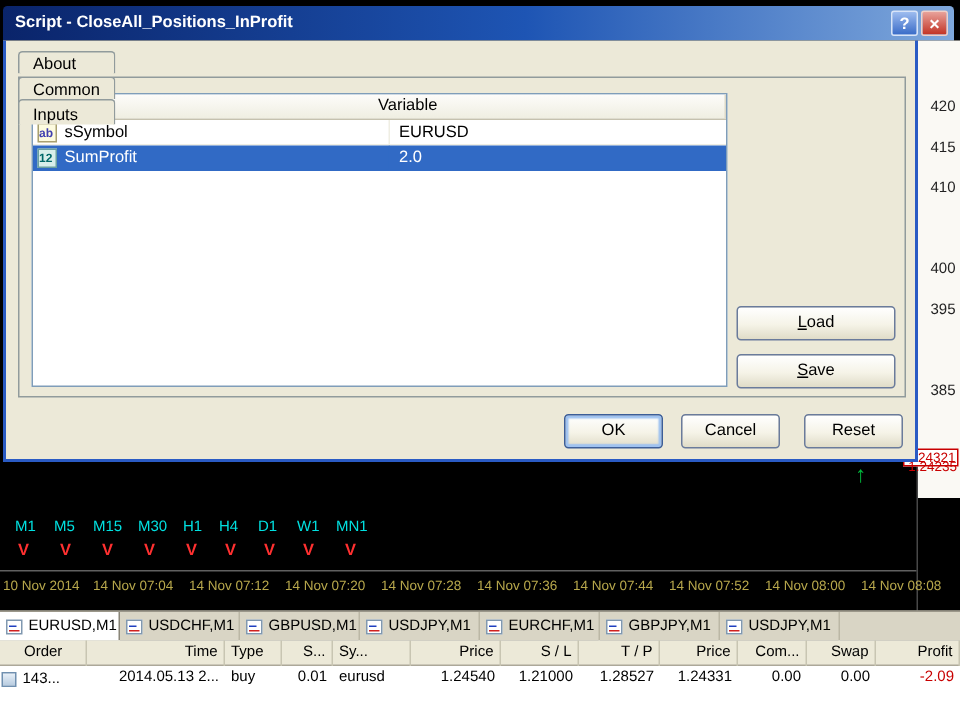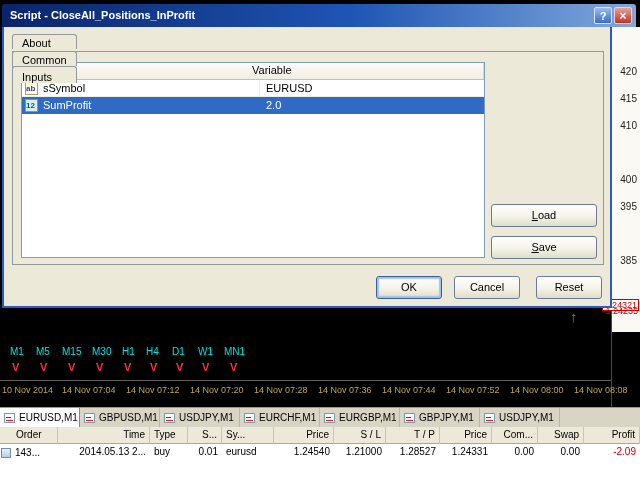--- a/index.html
+++ b/index.html
@@ -222,33 +222,33 @@
     <span class="tx tx-9">14 Nov 08:08</span>
   </div>
 
   <div class="chart-tabs">
     <div class="ctab active">
         <span class="chart-tab-icon"></span>
         <span>EURUSD,M1</span>
       </div>
     <div class="ctab">
         <span class="chart-tab-icon"></span>
+        <span>USDCHF,M1</span>
+      </div>
+    <div class="ctab">
+        <span class="chart-tab-icon"></span>
         <span>GBPUSD,M1</span>
       </div>
     <div class="ctab">
         <span class="chart-tab-icon"></span>
         <span>USDJPY,M1</span>
       </div>
     <div class="ctab">
         <span class="chart-tab-icon"></span>
         <span>EURCHF,M1</span>
-      </div>
-    <div class="ctab">
-        <span class="chart-tab-icon"></span>
-        <span>EURGBP,M1</span>
       </div>
     <div class="ctab">
         <span class="chart-tab-icon"></span>
         <span>GBPJPY,M1</span>
       </div>
     <div class="ctab">
         <span class="chart-tab-icon"></span>
         <span>USDJPY,M1</span>
       </div>
   </div>

